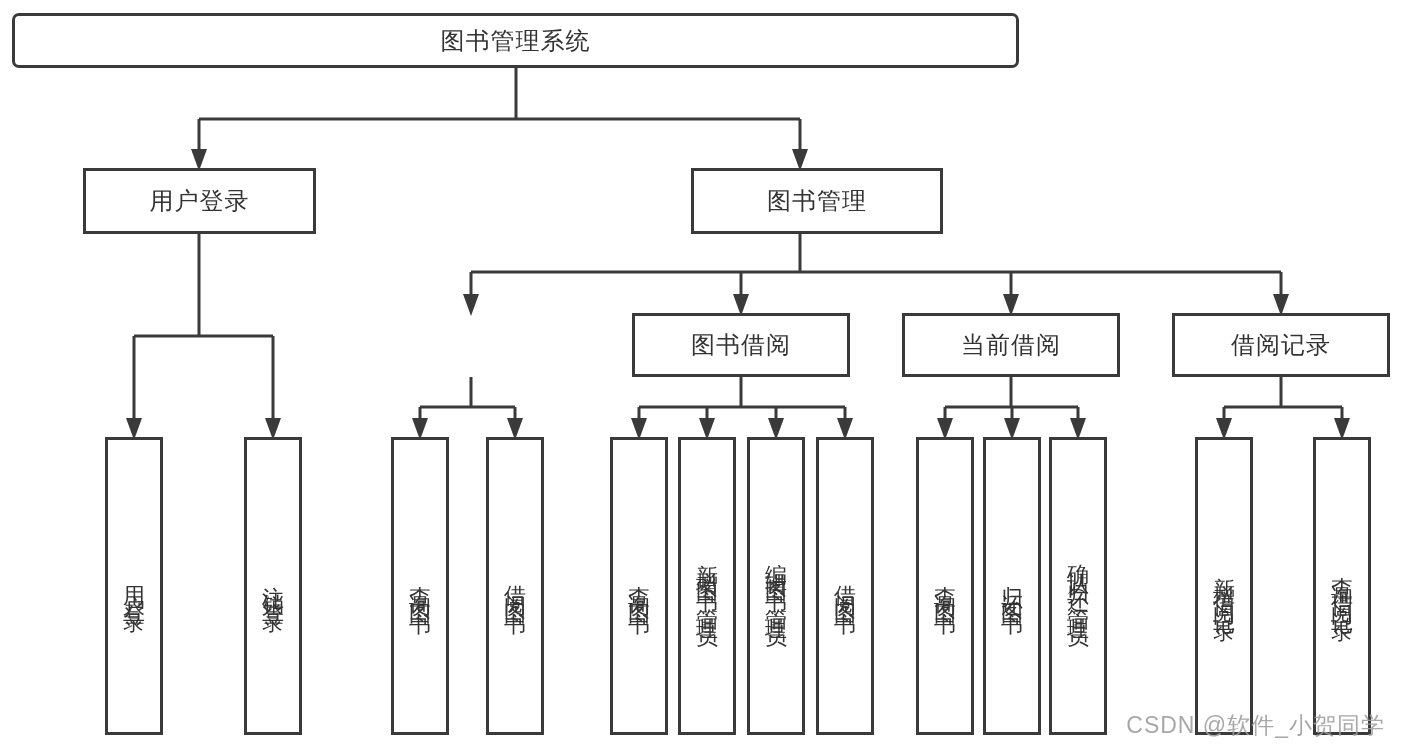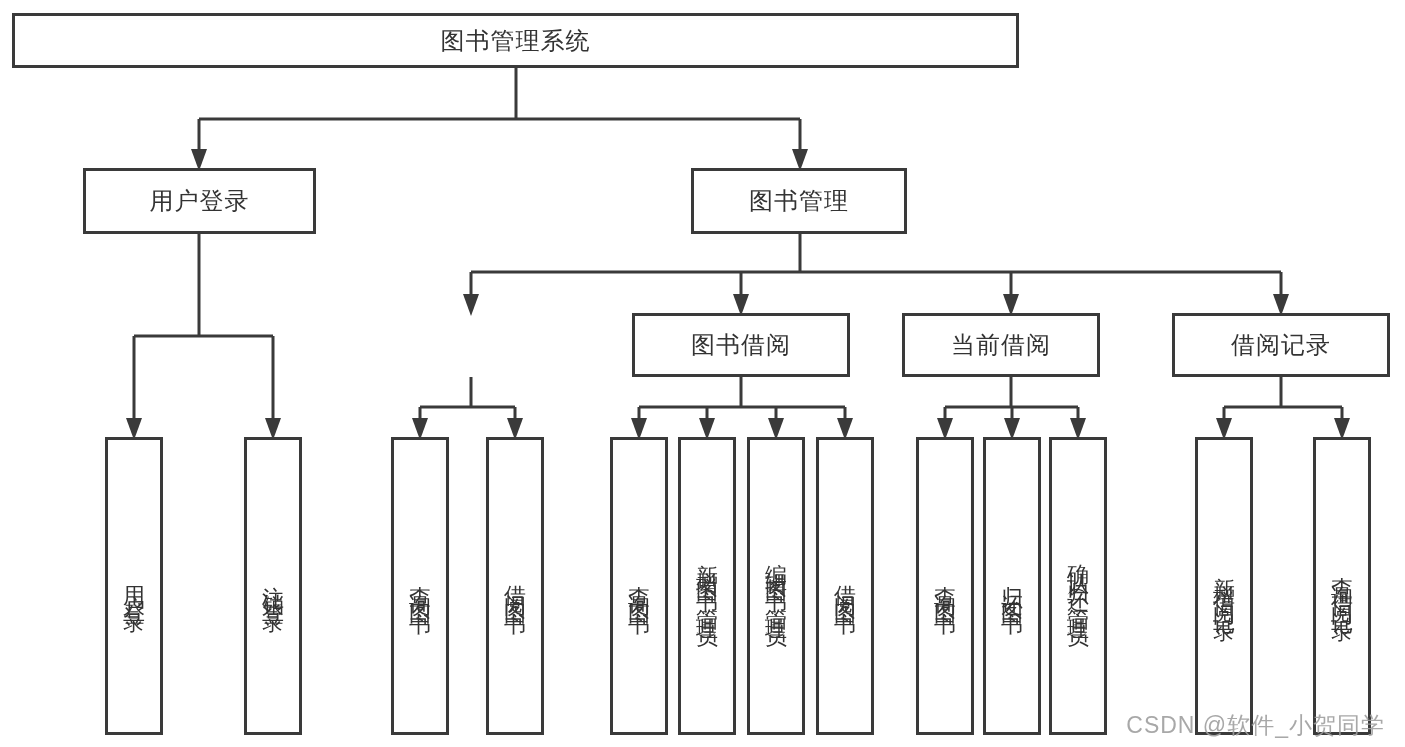--- a/index.html
+++ b/index.html
@@ -94,35 +94,35 @@
 
       <polygon points="937,418 953,418 945,440"></polygon>
       <polygon points="1004,418 1020,418 1012,440"></polygon>
       <polygon points="1070,418 1086,418 1078,440"></polygon>
 
       <polygon points="1216,418 1232,418 1224,440"></polygon>
       <polygon points="1334,418 1350,418 1342,440"></polygon>
     </g>
   </svg>
 
-  <div class="node hbox root" style="left:12px; top:13px; width:1007px; height:55px;">
+  <div class="node hbox root" style="left:12px; top:13px; width:1007px; height:55px;border-radius:7px;">
     <span>图书管理系统</span>
   </div>
 
   <div class="node hbox" style="left:83px; top:168px; width:233px; height:66px;">
     <span>用户登录</span>
   </div>
-  <div class="node hbox" style="left:691px; top:168px; width:216px; height:66px;">
+  <div class="node hbox" style="left:691px; top:168px; width:252px; height:66px;">
     <span>图书管理</span>
   </div>
 
   <div class="node hbox" style="left:632px; top:313px; width:218px; height:64px;">
     <span>图书借阅</span>
   </div>
-  <div class="node hbox" style="left:902px; top:313px; width:198px; height:64px;">
+  <div class="node hbox" style="left:902px; top:313px; width:218px; height:64px;">
     <span>当前借阅</span>
   </div>
   <div class="node hbox" style="left:1172px; top:313px; width:218px; height:64px;">
     <span>借阅记录</span>
   </div>
 
   <div class="node vbox" style="left:105px; top:437px; width:58px; height:298px;">
     <span>用户登录</span>
   </div>
   <div class="node vbox" style="left:244px; top:437px; width:58px; height:298px;">

